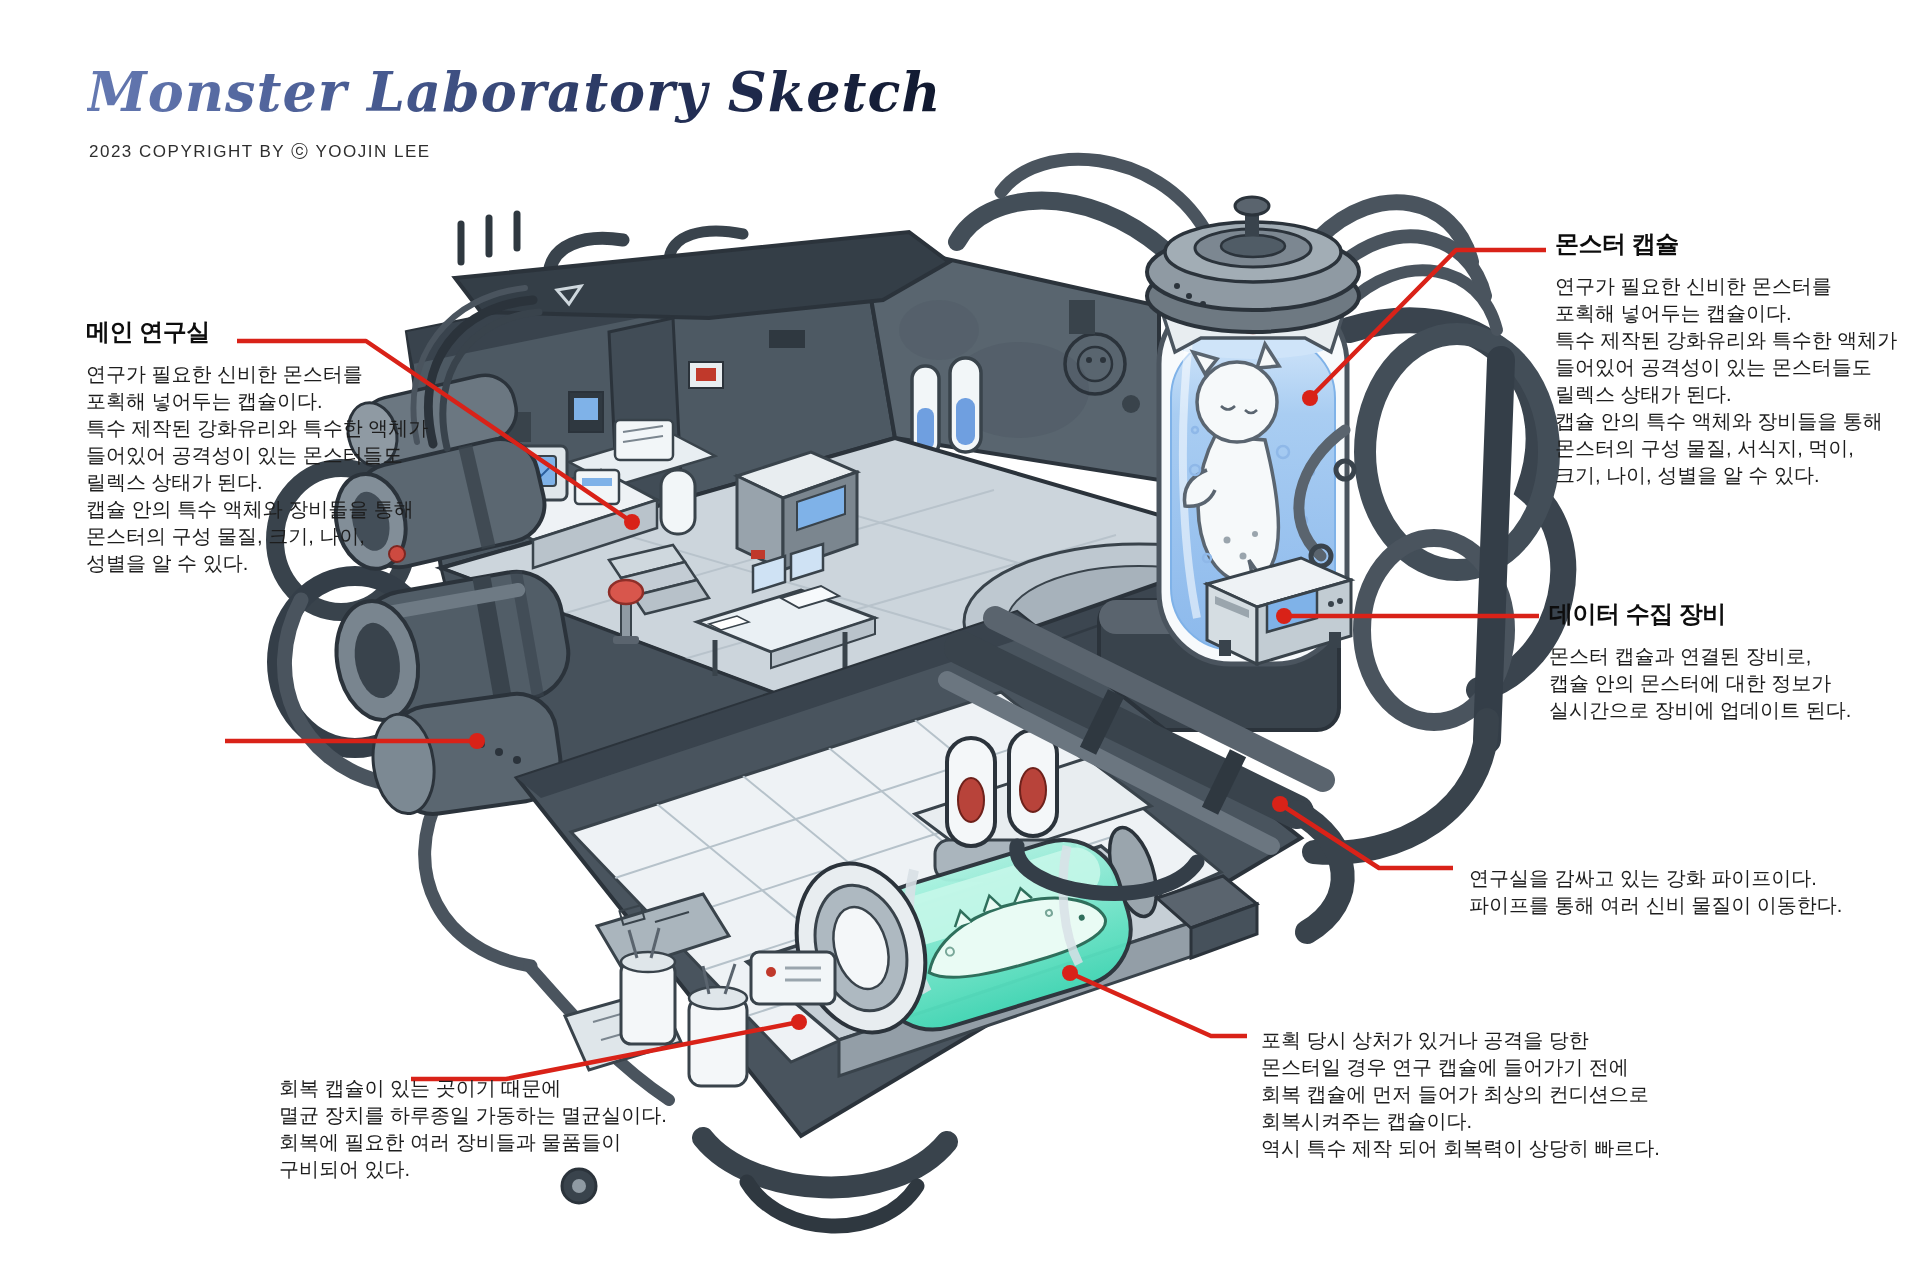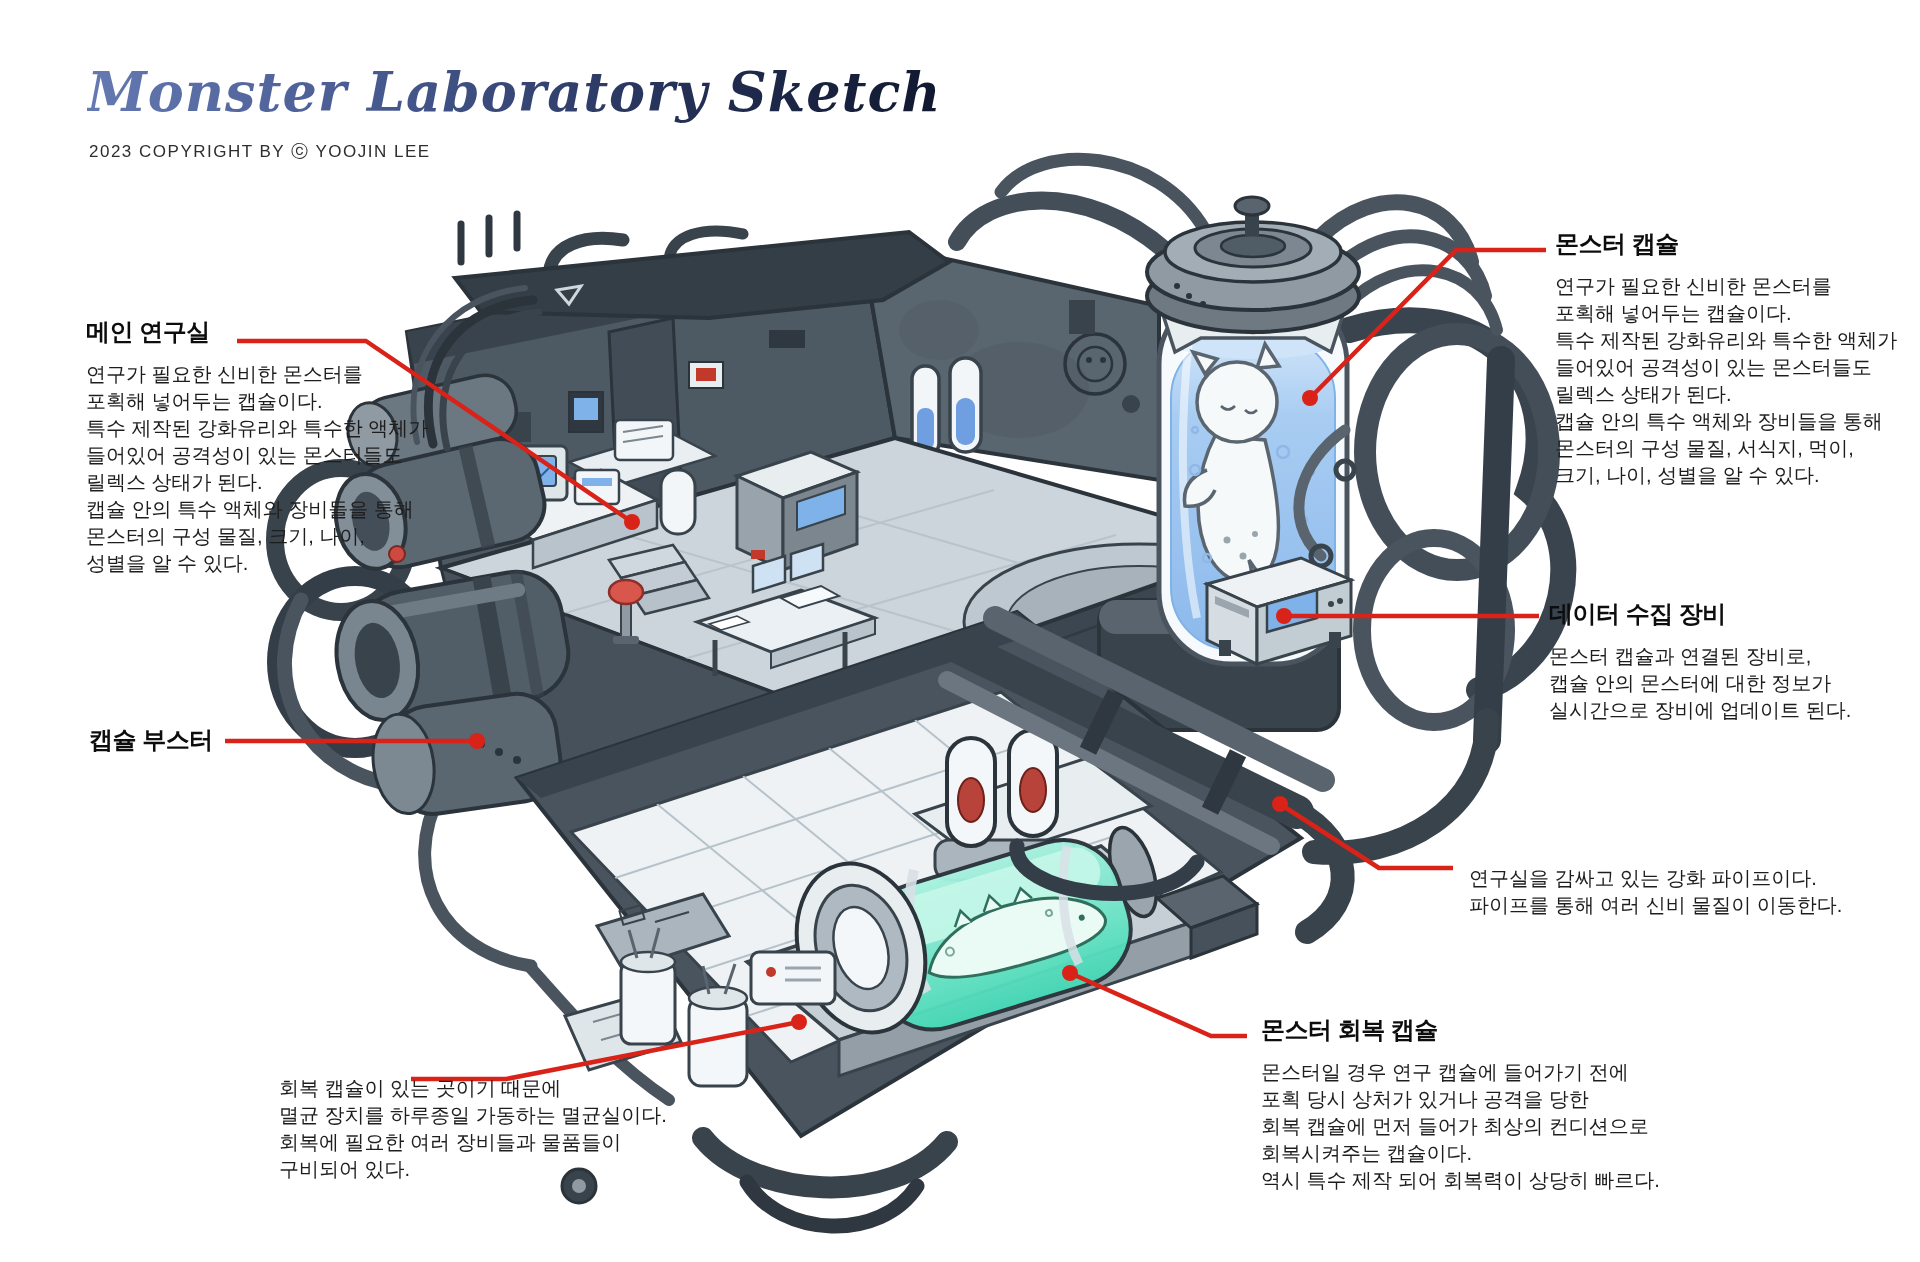--- a/index.html
+++ b/index.html
@@ -378,35 +378,33 @@
   <div class="callout" style="left:1540px;top:598px;">
     <h2 class="co-h">데이터 수집 장비</h2>
     <div class="co-b">
         <span class="ln">몬스터 캡슐과 연결된 장비로,</span>
         <span class="ln">캡슐 안의 몬스터에 대한 정보가</span>
         <span class="ln">실시간으로 장비에 업데이트 된다.</span>
       </div>
   </div>
 
   <div class="callout" style="left:80px;top:724px;">
-    <h2 class="co-h">캡슐 부스터</h2>
   </div>
 
   <div class="callout" style="left:1460px;top:852px;">
     <div class="co-b">
         <span class="ln">연구실을 감싸고 있는 강화 파이프이다.</span>
         <span class="ln">파이프를 통해 여러 신비 물질이 이동한다.</span>
       </div>
   </div>
 
   <div class="callout" style="left:1252px;top:1014px;">
-    <h2 class="co-h">몬스터 회복 캡슐</h2>
-    <div class="co-b">
+    <div class="co-b">
+        <span class="ln">포획 당시 상처가 있거나 공격을 당한</span>
         <span class="ln">몬스터일 경우 연구 캡슐에 들어가기 전에</span>
-        <span class="ln">포획 당시 상처가 있거나 공격을 당한</span>
         <span class="ln">회복 캡슐에 먼저 들어가 최상의 컨디션으로</span>
         <span class="ln">회복시켜주는 캡슐이다.</span>
         <span class="ln">역시 특수 제작 되어 회복력이 상당히 빠르다.</span>
       </div>
   </div>
 
   <div class="callout" style="left:270px;top:1062px;">
     <div class="co-b">
         <span class="ln">회복 캡슐이 있는 곳이기 때문에</span>
         <span class="ln">멸균 장치를 하루종일 가동하는 멸균실이다.</span>

